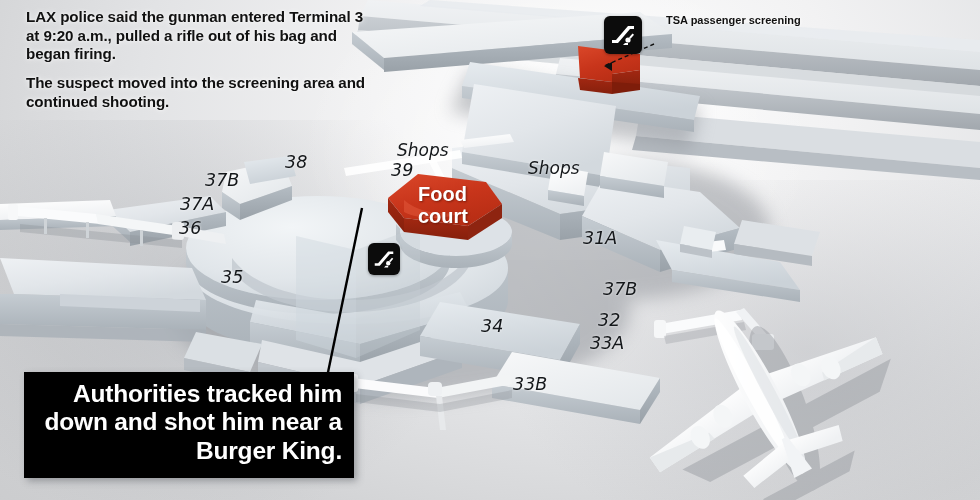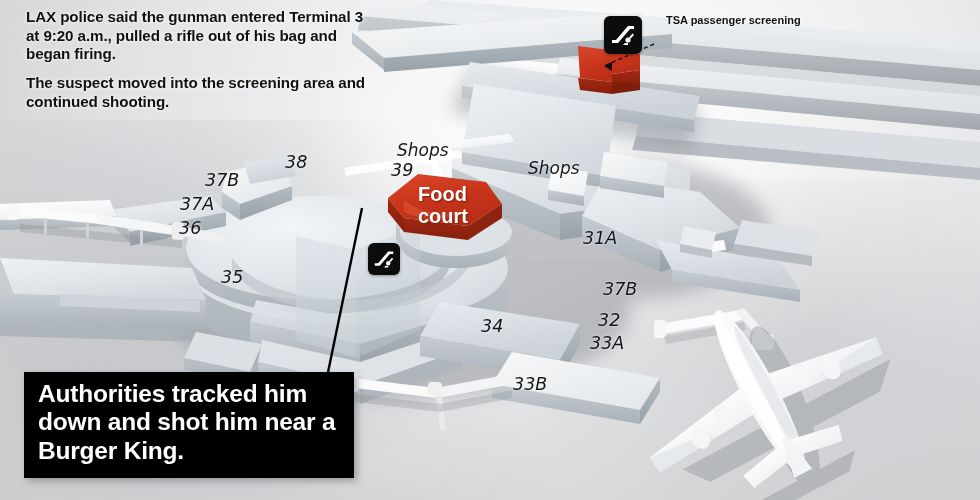--- a/index.html
+++ b/index.html
@@ -60,20 +60,21 @@
     padding:8px 12px 10px 14px;
     box-shadow:3px 3px 7px rgba(80,84,90,.45);
   }
   #callout .ctxt {
     color:#fff;
     font-family:"Liberation Sans Narrow","Liberation Sans",sans-serif;
     font-weight:bold;
     font-size:24.5px;
     line-height:1.16;
     letter-spacing:-0.2px;
+    text-align:right;
   }
 
   
   .gate {
     position:absolute;
     font-family:"DejaVu Sans", sans-serif;
     font-style:italic;
     font-size:17.5px;
     color:#14171a;
     white-space:nowrap;

